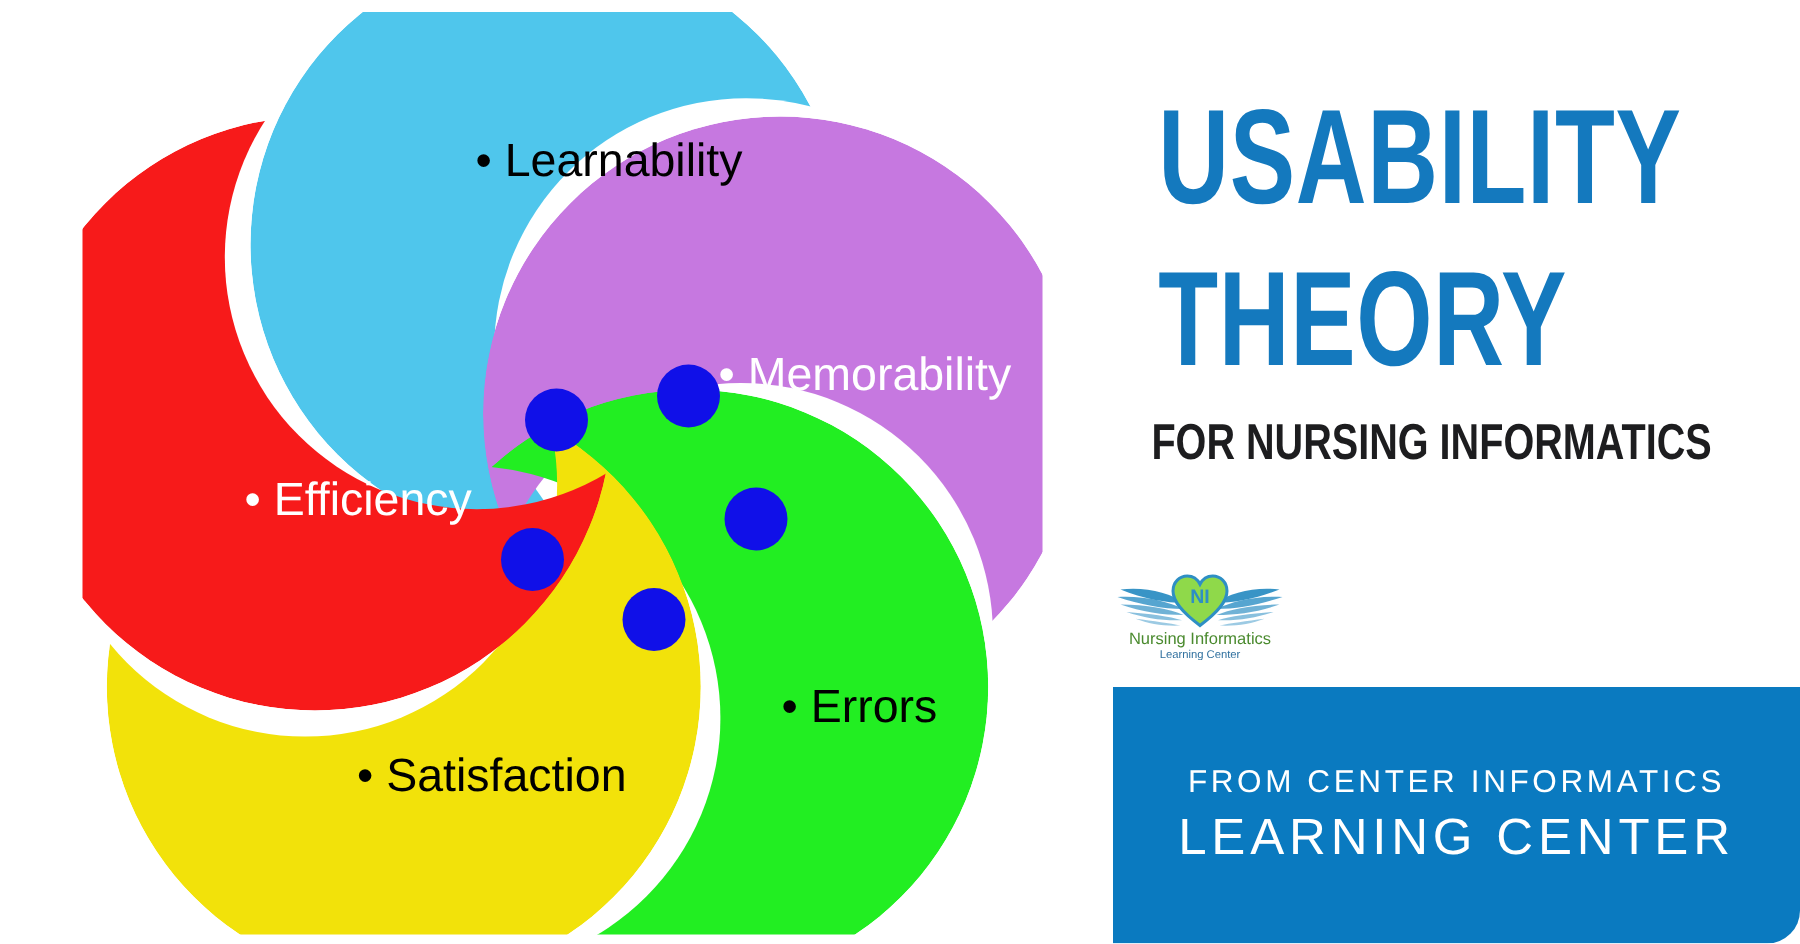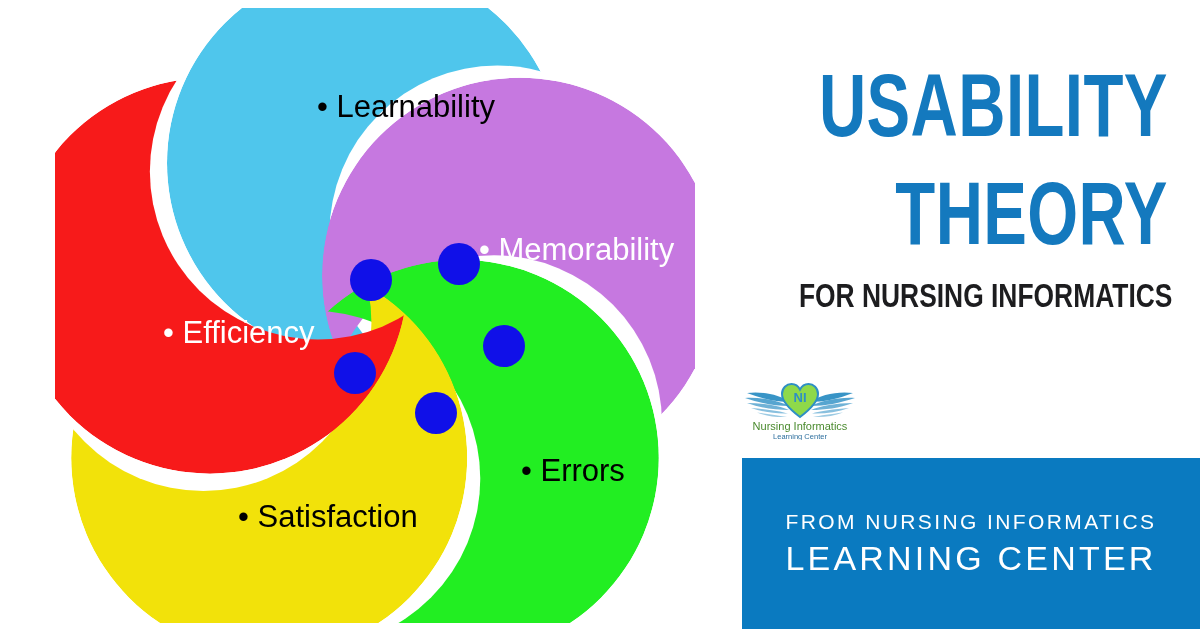--- a/index.html
+++ b/index.html
@@ -10,20 +10,21 @@
   }
   body {
     font-family: "Liberation Sans", sans-serif;
   }
   #poster {
     position: relative;
     width: 1200px;
     height: 629px;
     background: #ffffff;
     overflow: hidden;
+    border-radius: 22px;
   }
 
   
   #pinwheel-panel {
     position: absolute;
     left: 0;
     top: 0;
     width: 740px;
     height: 629px;
   }
@@ -41,21 +42,21 @@
     left: 740px;
     top: 0;
     width: 460px;
     height: 629px;
   }
   #headline {
     position: absolute;
     left: 0;
     top: 62px;
     width: 460px;
-    text-align: right;
+    text-align: left;
   }
   .headline-line {
     display: block;
     color: #1479BE;
     font-family: "Liberation Sans Narrow", "Liberation Sans", sans-serif;
     font-weight: bold;
     font-size: 76px;
     line-height: 0.97;
     letter-spacing: 0.5px;
     transform: scaleX(0.86) scaleY(1.18);
@@ -209,19 +210,19 @@
                    C 123 25, 129 20, 137 20 C 147 20, 156 28, 156 40 C 156 54, 144 68, 120 86 Z" fill="#8FD94A" stroke="#2E8FC4" stroke-width="4"></path>
           <text x="120" y="56" text-anchor="middle" font-family="Liberation Sans, sans-serif" font-size="26" font-weight="bold" fill="#2E8FC4">NI</text>
         </g>
         <text x="120" y="111" text-anchor="middle" font-family="Liberation Sans, sans-serif" font-size="22" fill="#4A8A2E">Nursing Informatics</text>
         <text x="120" y="129" text-anchor="middle" font-family="Liberation Sans, sans-serif" font-size="15" fill="#2E6F9E">Learning Center</text>
       </svg>
     </div>
 
     <div id="banner">
       <div id="banner-inner">
-        <div id="banner-line1">FROM NURSING INFORMATICS</div>
+        <div id="banner-line1">FROM CENTER INFORMATICS</div>
         <div id="banner-line2">LEARNING CENTER</div>
       </div>
     </div>
 
   </div>
 </div>
 
 </body></html>

